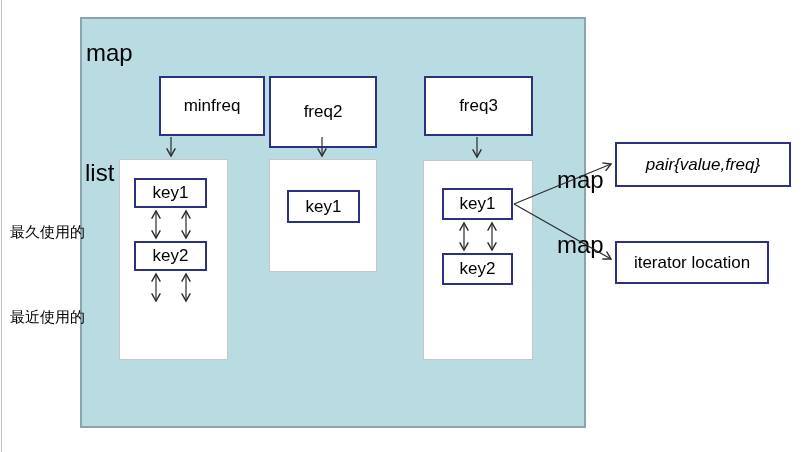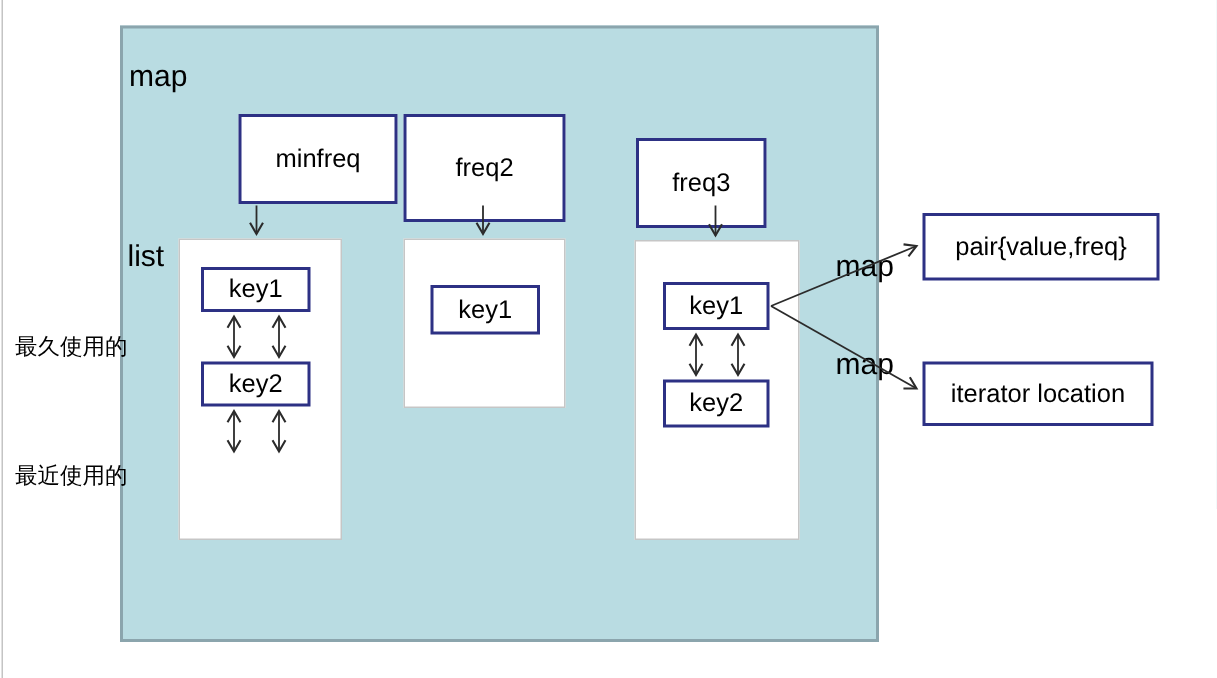--- a/index.html
+++ b/index.html
@@ -30,21 +30,21 @@
     width: 1px; height: 452px;
     background: #c4c4c4;
   }
   .panel {
     position: absolute;
     background: var(--panel-fill);
     border: 2px solid var(--panel-border);
   }
   .label {
     position: absolute;
-    font-size: 20px;
+    font-size: 24px;
     line-height: 1.1;
     color: var(--text);
     white-space: nowrap;
   }
   .label.cjk { font-size: 15px; }
   .navy-box {
     position: absolute;
     background: #ffffff;
     border: 2px solid var(--node-border);
     display: flex;
@@ -78,38 +78,38 @@
 
   <div class="label" style="left:86px; top:40px;">map</div>
 
   <div class="label" style="left:85px; top:160px;">list</div>
 
   <div class="label cjk" style="left:10px; top:184px;margin-top:40px;">最久使用的</div>
   <div class="label cjk" style="left:10px; top:311px;font-family:Liberation Mono, monospace;">最近使用的</div>
 
   <div class="navy-box" style="left:119px; top:76px; width:106px; height:60px;margin-left:40px;">minfreq</div>
   <div class="navy-box" style="left:269px; top:76px; width:108px; height:72px;">freq2</div>
-  <div class="navy-box" style="left:424px; top:92px; width:87px; height:60px;">freq3</div>
+  <div class="navy-box" style="left:424px; top:76px; width:109px; height:60px;">freq3</div>
 
   <div class="list-box" style="left:119px; top:159px; width:109px; height:201px;"></div>
   <div class="list-box" style="left:269px; top:159px; width:108px; height:113px;"></div>
   <div class="list-box" style="left:423px; top:160px; width:110px; height:200px;"></div>
 
   <div class="navy-box" style="left:134px; top:178px; width:73px; height:30px;">key1</div>
   <div class="navy-box" style="left:134px; top:241px; width:73px; height:30px;">key2</div>
 
   <div class="navy-box" style="left:287px; top:190px; width:73px; height:33px;">key1</div>
 
   <div class="navy-box" style="left:442px; top:188px; width:71px; height:32px;">key1</div>
   <div class="navy-box" style="left:442px; top:253px; width:71px; height:32px;">key2</div>
 
   <div class="label" style="left:557px; top:167px;">map</div>
   <div class="label" style="left:557px; top:232px;">map</div>
 
-  <div class="navy-box" style="left:615px; top:142px; width:158px; height:45px;">pair{value,freq}</div>
+  <div class="navy-box" style="left:615px; top:142px; width:176px; height:45px;font-style:italic;">pair{value,freq}</div>
   <div class="navy-box" style="left:615px; top:241px; width:154px; height:43px;">iterator location</div>
 
   <svg class="overlay">
     <defs>
       <marker id="ah" viewBox="0 0 10 10" refX="8" refY="5" markerWidth="9" markerHeight="9" orient="auto-start-reverse">
         <path d="M1,1 L8,5 L1,9" fill="none" stroke="#2b2b2b" stroke-width="1.3"></path>
       </marker>
     </defs>
 
     <line class="conn" x1="171" y1="137" x2="171" y2="156" marker-end="url(#ah)"></line>

